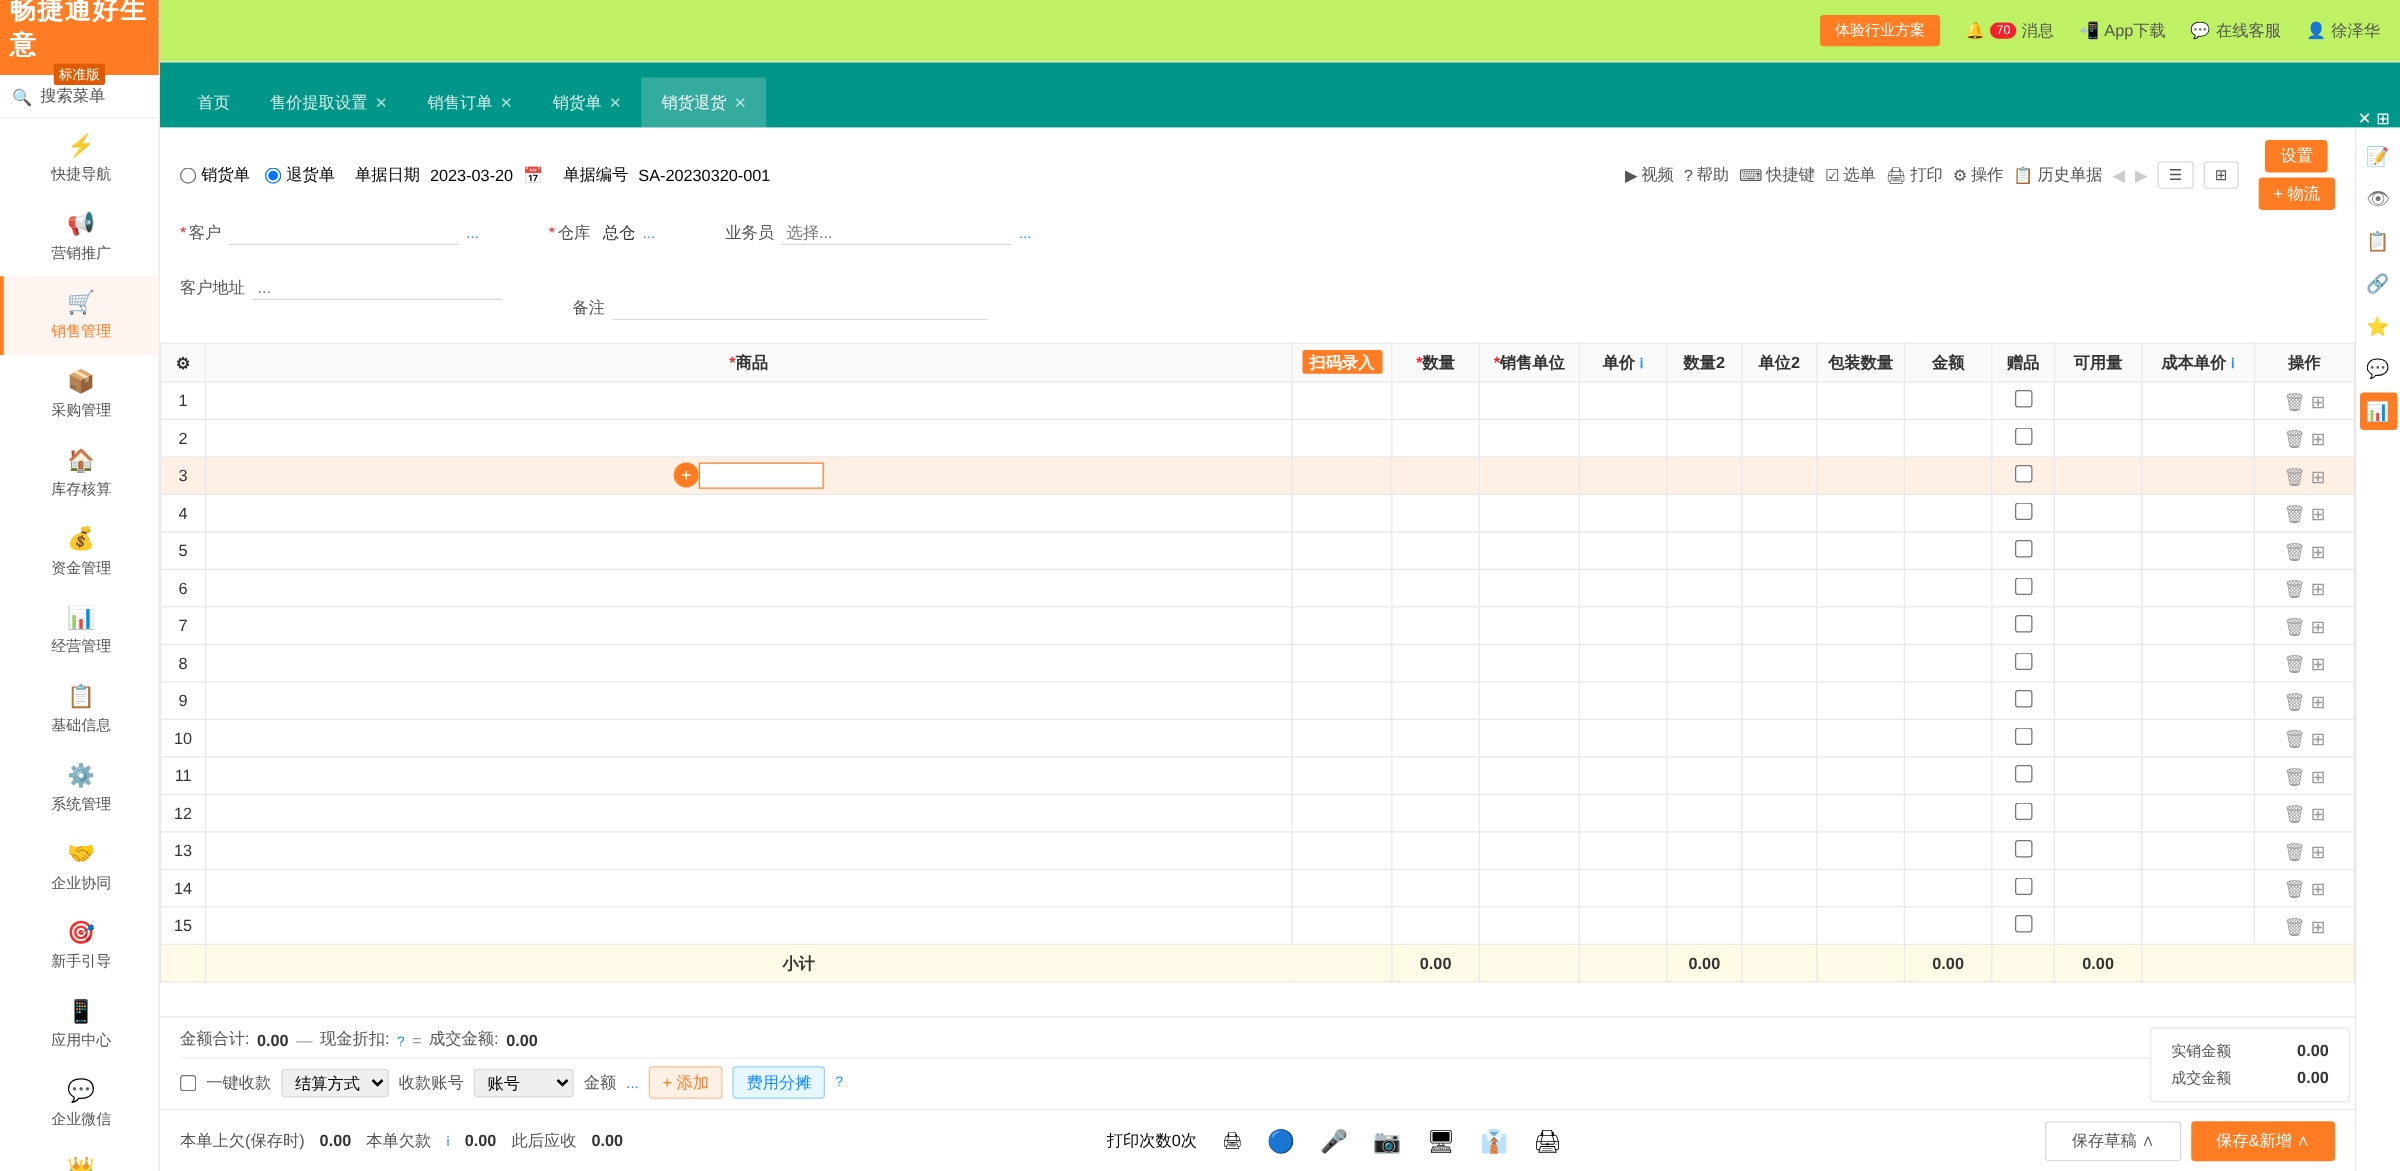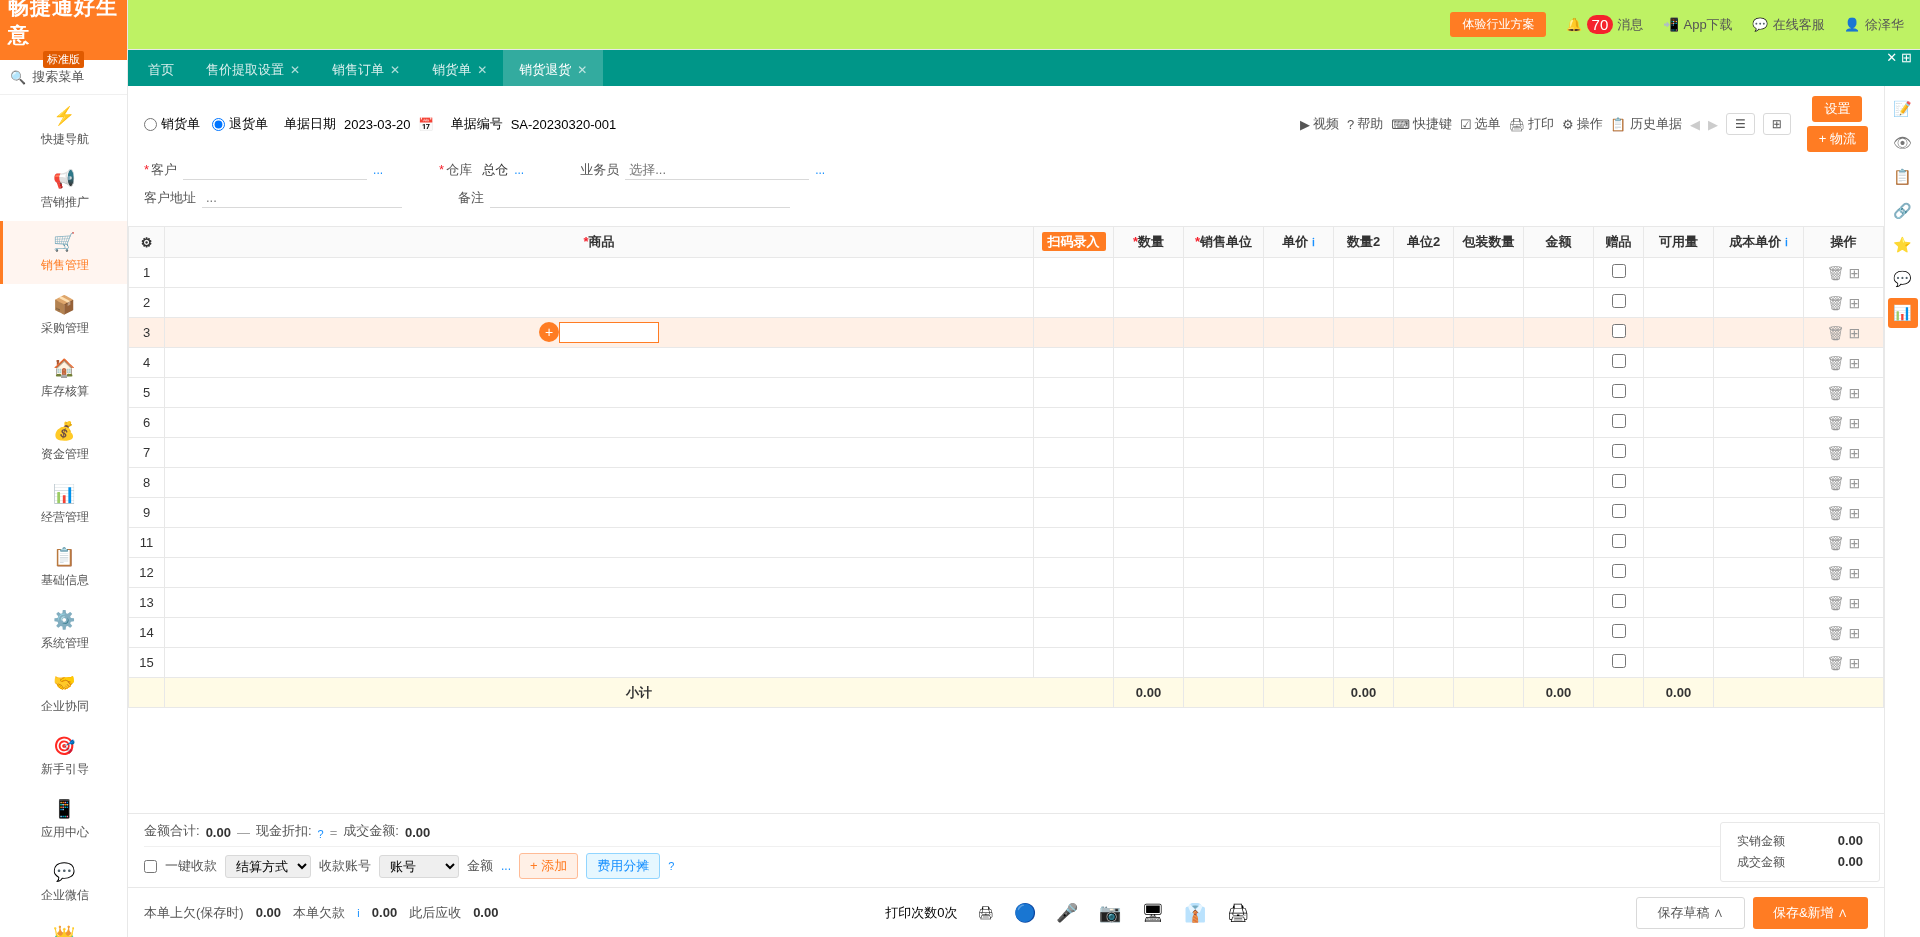--- a/index.html
+++ b/index.html
@@ -58,30 +58,30 @@
       height: 50px;
       display: flex;
       align-items: center;
       justify-content: space-between;
       padding: 0 16px;
       border-bottom: 1px solid #e8e8e8;
       flex-shrink: 0;
     }
     .top-header-right { display: flex; align-items: center; gap: 20px; color: #555; }
     .top-header-right .item { display: flex; align-items: center; gap: 4px; cursor: pointer; }
-    .badge { background: #f5222d; color: #fff; border-radius: 10px; font-size: 15px; padding: 1px 5px; }
+    .badge { background: #f5222d; color: #fff; border-radius: 10px; font-size: 10px; padding: 1px 5px; }
 
     
     .tabs-bar {
       background: #009688;
       display: flex;
-      align-items: flex-start;
-      height: 36px;
+      align-items: flex-end;
+      height: 52px;
       flex-shrink: 0;
-      padding-left: 4px;
+      padding-left: 14px;
     }
     .tab {
       padding: 0 16px;
       height: 40px;
       display: flex;
       align-items: center;
       color: rgba(255,255,255,0.85);
       cursor: pointer;
       gap: 6px;
       white-space: nowrap;
@@ -501,21 +501,21 @@
             <input class="form-input" placeholder="选择..." style="">
             <span class="ellipsis-btn">...</span>
           </div>
         </div>
 
         <div class="form-row">
           <div class="form-field">
             <label>客户地址</label>
             <input class="form-input" style="min-width: 200px;" placeholder="...">
           </div>
-          <div class="form-field" style="margin-left:40px;">
+          <div class="form-field" style="margin-left:40px;margin-top:32px;">
             <label>备注</label>
             <input class="form-input" style="min-width: 300px;" placeholder="">
           </div>
         </div>
       </div>
 
       <div class="table-container">
         <table>
           <thead>
             <tr>
@@ -683,20 +683,36 @@
                 <td></td>
                 <td></td>
                 <td></td>
                 <td></td>
                 <td class="checkbox-cell"><input type="checkbox" style=""></td>
                 <td></td>
                 <td></td>
                 <td><span class="row-action-btn">🗑</span><span class="row-action-btn">⊞</span></td>
               </tr>
               <tr>
+                <td>10</td>
+                <td></td>
+                <td></td>
+                <td></td>
+                <td></td>
+                <td></td>
+                <td></td>
+                <td></td>
+                <td></td>
+                <td></td>
+                <td class="checkbox-cell"><input type="checkbox" style=""></td>
+                <td></td>
+                <td></td>
+                <td><span class="row-action-btn">🗑</span><span class="row-action-btn">⊞</span></td>
+              </tr>
+              <tr>
                 <td>11</td>
                 <td></td>
                 <td></td>
                 <td></td>
                 <td></td>
                 <td></td>
                 <td></td>
                 <td></td>
                 <td></td>
                 <td></td>

